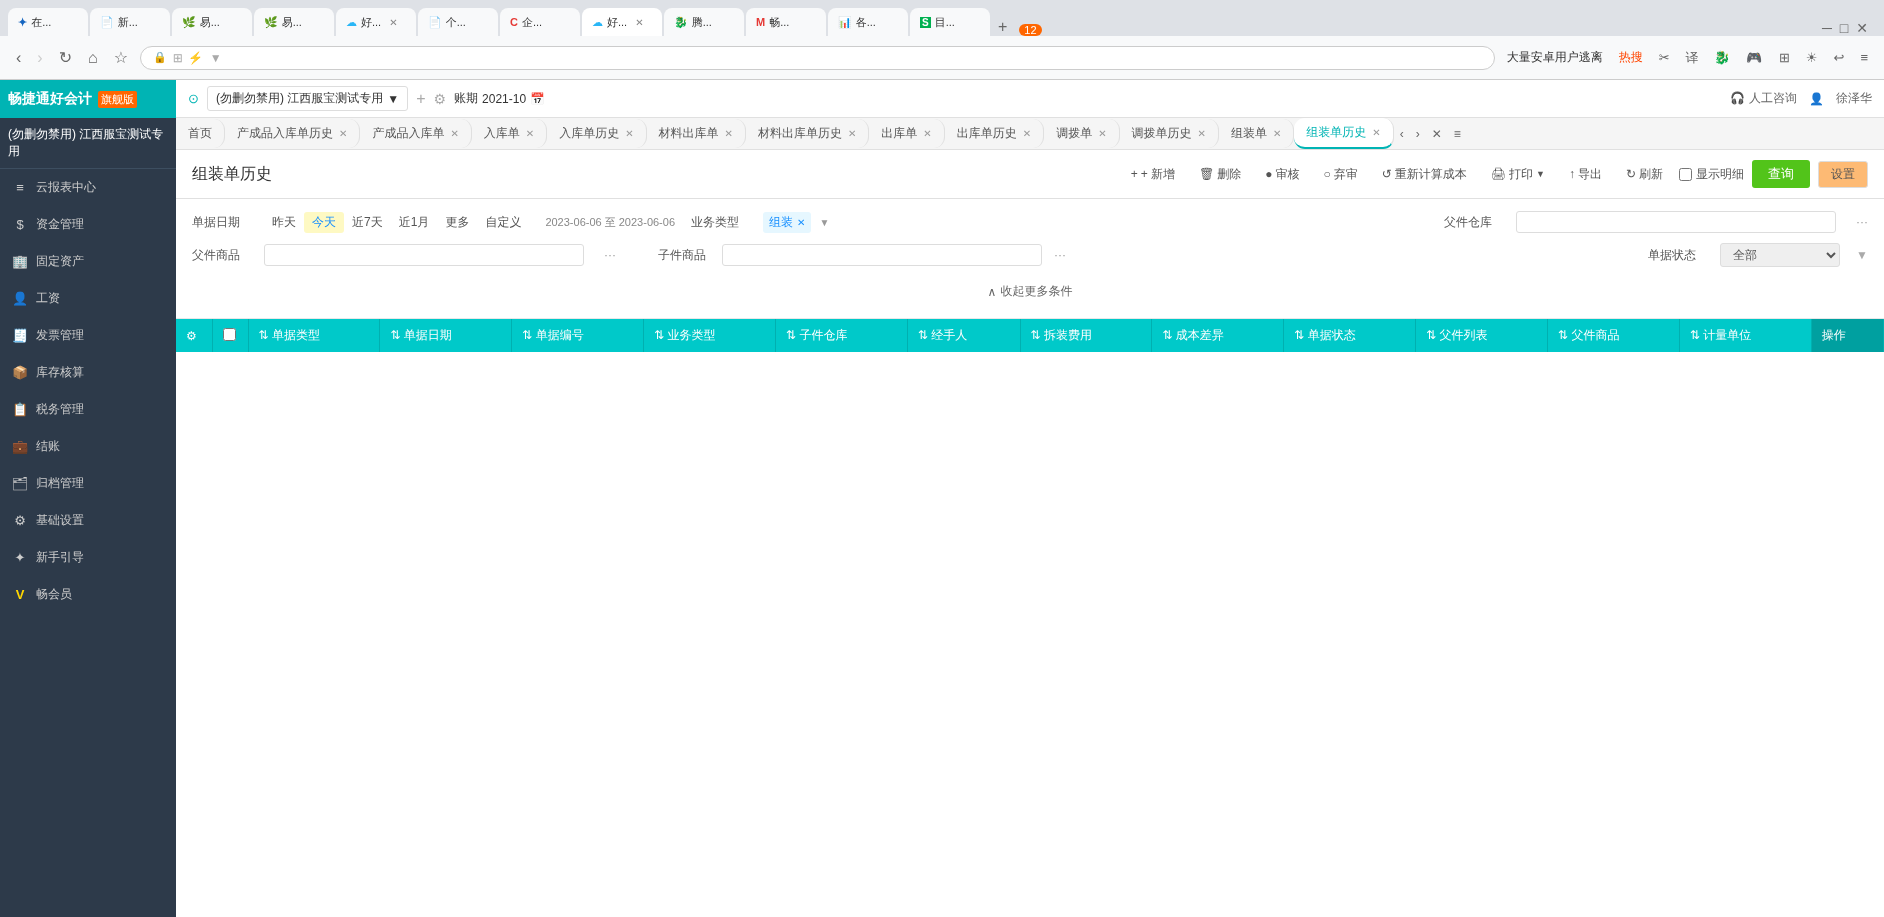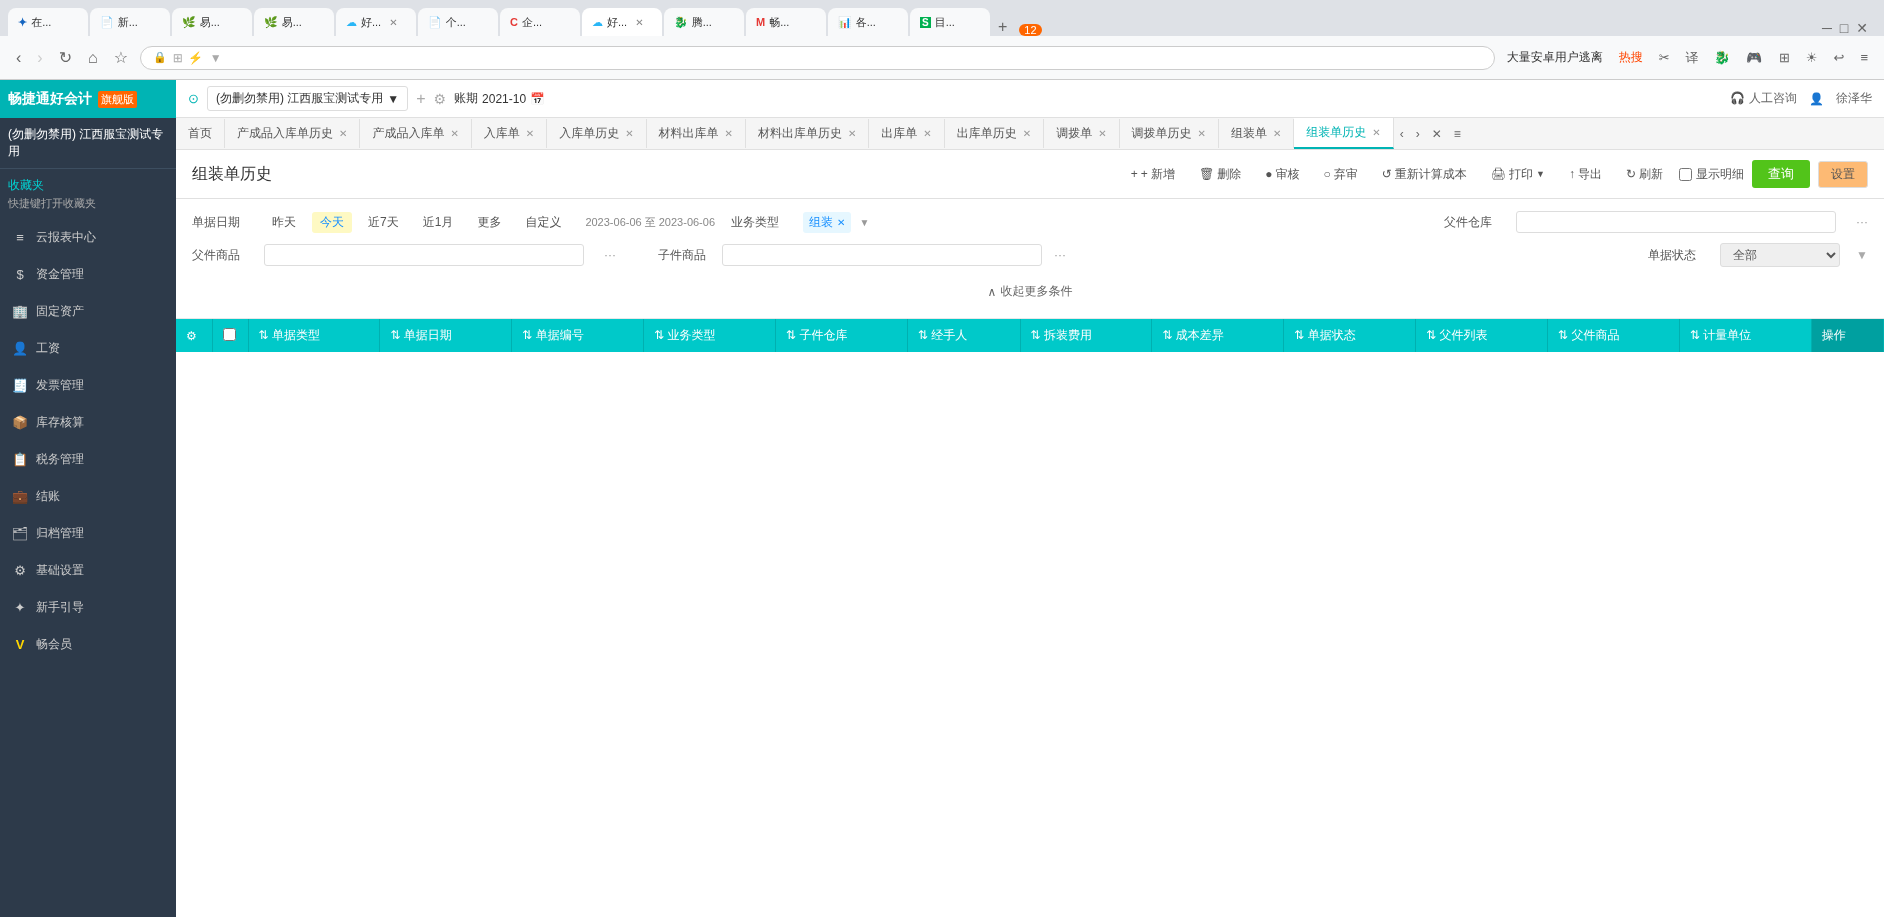--- a/index.html
+++ b/index.html
@@ -41,21 +41,21 @@
     .main-content { flex: 1; display: flex; flex-direction: column; overflow: hidden; }
 
     
     .top-bar { display: flex; align-items: center; padding: 6px 12px; background: #fff; border-bottom: 1px solid #e0e0e0; gap: 8px; }
     .company-selector { display: flex; align-items: center; border: 1px solid #ddd; border-radius: 3px; padding: 3px 8px; font-size: 12px; color: #333; cursor: pointer; gap: 4px; }
     .period-selector { display: flex; align-items: center; font-size: 12px; color: #333; gap: 4px; cursor: pointer; }
     .top-bar-right { margin-left: auto; display: flex; align-items: center; gap: 12px; font-size: 12px; color: #666; }
 
     
     .page-tabs { display: flex; align-items: center; background: #f5f5f5; border-bottom: 1px solid #e0e0e0; overflow-x: auto; white-space: nowrap; }
-    .page-tab { display: inline-flex; align-items: center; padding: 6px 12px; font-size: 12px; color: #555; cursor: pointer; border-right: 1px solid #e0e0e0; gap: 4px; white-space: nowrap; }
+    .page-tab { display: inline-flex; align-items: center; padding: 6px 12px; font-size: 12px; color: #555; cursor: pointer; border-right: 1px solid #e0e0e0; gap: 4px; white-space: nowrap; border-radius: 11px; }
     .page-tab.active { background: #fff; color: #00b4b4; border-bottom: 2px solid #00b4b4; }
     .page-tab-close { font-size: 10px; color: #999; cursor: pointer; margin-left: 2px; }
     .tabs-nav-btn { padding: 6px 6px; color: #666; cursor: pointer; font-size: 12px; }
 
     
     .content-area { flex: 1; padding: 0; background: #fff; overflow: auto; }
 
     
     .page-header { display: flex; align-items: center; justify-content: space-between; padding: 10px 16px; border-bottom: 1px solid #e0e0e0; }
     .page-title { font-size: 16px; color: #333; font-weight: 500; }
@@ -63,21 +63,21 @@
     .action-btn { display: flex; align-items: center; gap: 3px; padding: 4px 8px; font-size: 12px; color: #555; cursor: pointer; border: none; background: none; }
     .btn-print { position: relative; }
     .btn-query { background: #52c41a; color: #fff; border-radius: 3px; padding: 5px 16px; font-size: 13px; cursor: pointer; border: none; }
     .btn-set { background: #fdba74; color: #555; border: 1px solid #ddd; border-radius: 3px; padding: 4px 12px; font-size: 12px; cursor: pointer; }
     .show-detail { display: flex; align-items: center; gap: 4px; font-size: 12px; color: #555; }
 
     
     .filter-area { padding: 12px 16px; background: #fff; border-bottom: 1px solid #e8e8e8; }
     .filter-row { display: flex; align-items: center; gap: 16px; margin-bottom: 10px; }
     .filter-label { color: #555; font-size: 12px; min-width: 56px; }
-    .date-filters { display: flex; align-items: center; gap: 8px; }
+    .date-filters { display: flex; align-items: center; gap: 0; }
     .date-btn { padding: 2px 8px; font-size: 12px; color: #555; cursor: pointer; border: none; background: none; }
     .date-btn.active { background: #fef9c3; color: #1890ff; border-radius: 3px; }
     .date-range { font-size: 11px; color: #888; }
     .business-type-area { display: flex; align-items: center; gap: 8px; flex: 1; }
     .tag { display: inline-flex; align-items: center; background: #e6f7ff; color: #1890ff; border-radius: 3px; padding: 2px 6px; font-size: 12px; gap: 4px; }
     .tag-close { cursor: pointer; font-size: 10px; }
     .dropdown-arrow { color: #999; font-size: 10px; cursor: pointer; }
     .warehouse-label { min-width: 56px; color: #555; font-size: 12px; }
     .warehouse-input { border: 1px solid #ddd; border-radius: 3px; padding: 3px 8px; font-size: 12px; flex: 1; max-width: 320px; }
     .more-dots { color: #999; cursor: pointer; font-size: 12px; margin-left: 4px; }
@@ -196,24 +196,20 @@
 
 <div class="app-container">
 
   <div class="sidebar">
     <div class="sidebar-header">
       <span class="sidebar-logo">畅捷通好会计</span>
       <span class="sidebar-logo-sub">旗舰版</span>
     </div>
     <div class="sidebar-company">
       <span class="sidebar-company-name">(勿删勿禁用) 江西服宝测试专用</span>
-    </div>
-    <div class="sidebar-favorites">
-      <div class="fav-title">收藏夹</div>
-      <div style="font-size:11px;color:#aaa;margin-top:2px;">快捷键打开收藏夹</div>
     </div>
     <div class="sidebar-nav">
       <div class="nav-item">
         <span class="nav-icon">≡</span>
         <span>云报表中心</span>
       </div>
       <div class="nav-item">
         <span class="nav-icon">$</span>
         <span>资金管理</span>
       </div>

